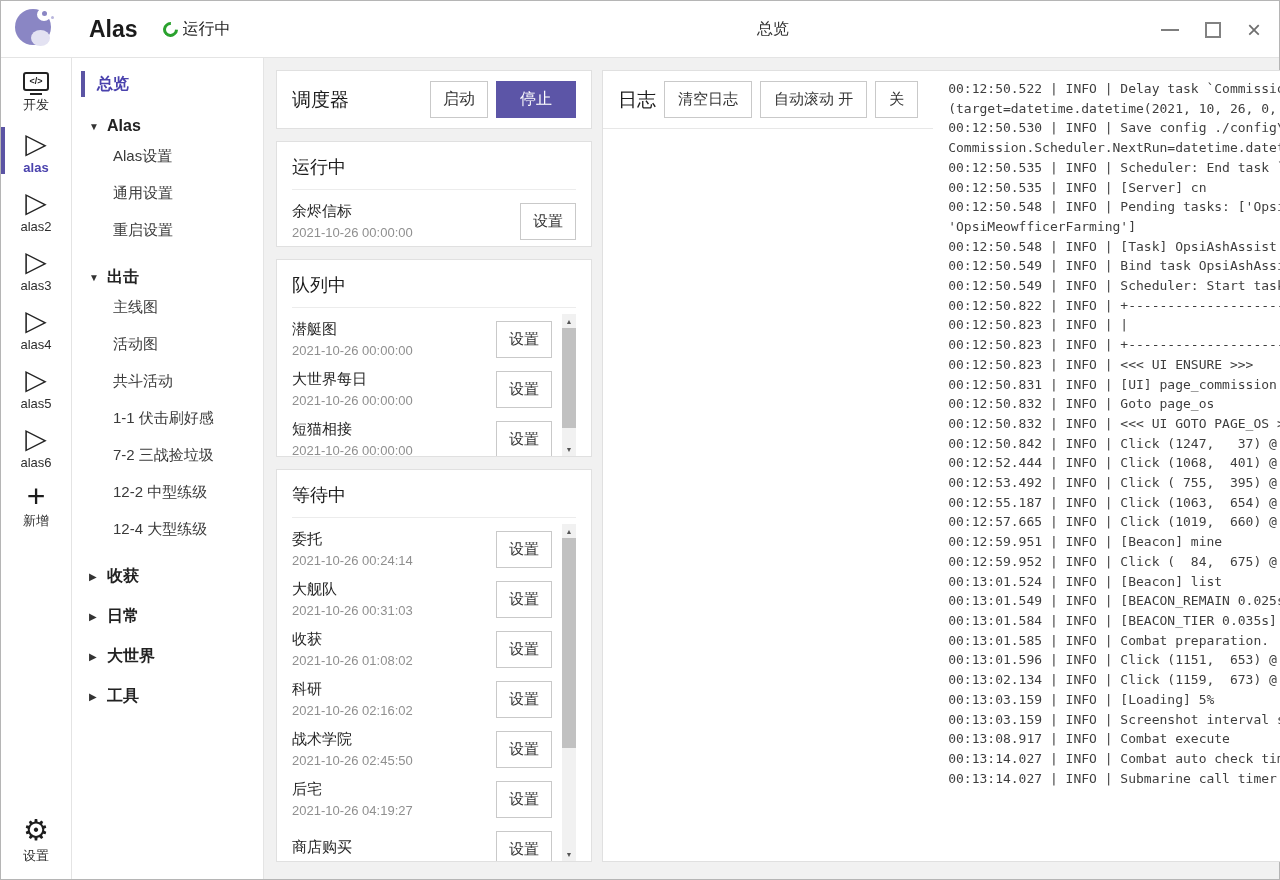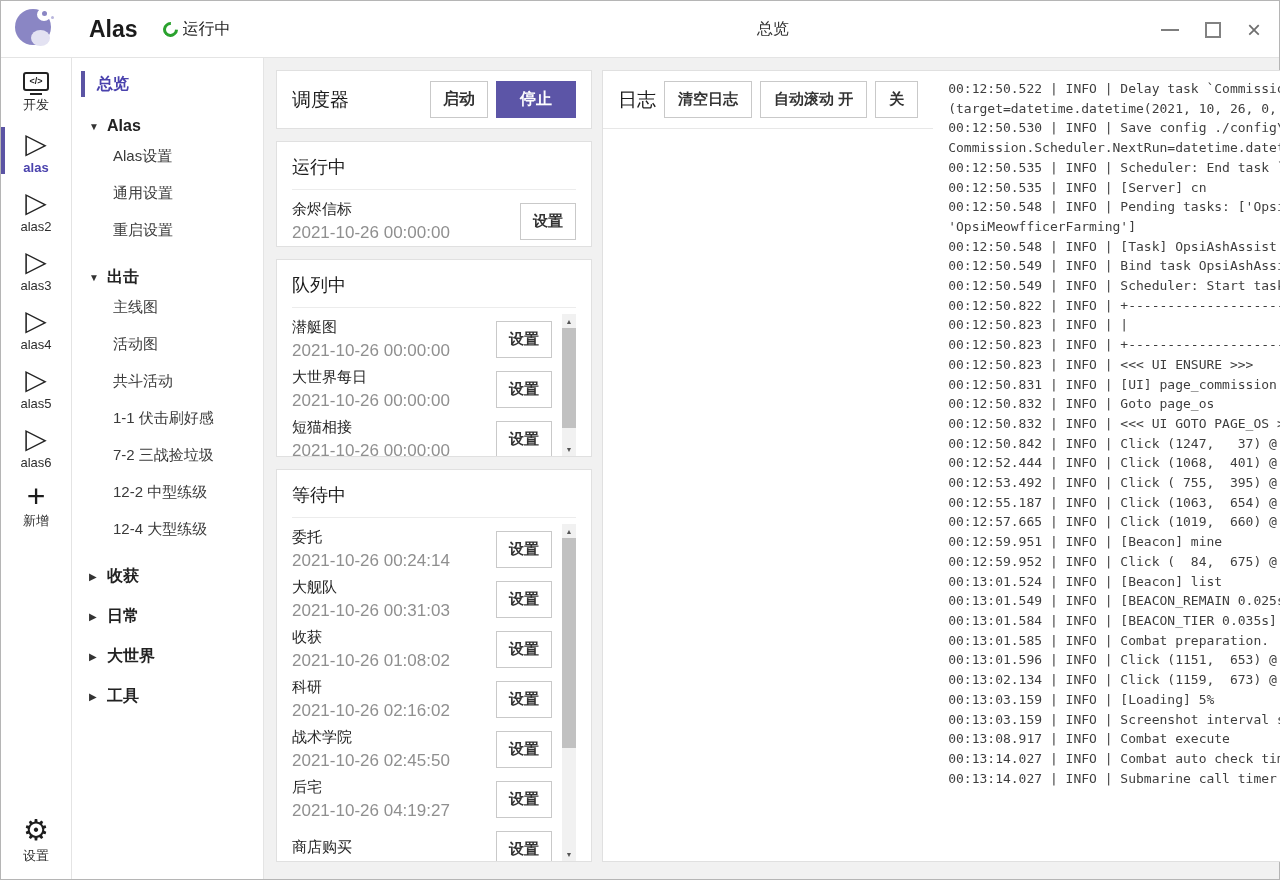--- a/index.html
+++ b/index.html
@@ -75,37 +75,37 @@
   .main { flex:1; min-width:0; background:#f1f1f1; padding:12px 12px 17px 12px;
     display:flex; gap:10px; }
   .panel { background:#fff; border:1px solid #e0e0e0; }
 
   .col-sched { width:316px; min-width:316px; display:flex; flex-direction:column; gap:12px; }
   .sched-header { height:59px; min-height:59px; display:flex; align-items:center;
     padding:0 15px; }
   .sched-title { font-size:19px; color:#1c1c1c; flex:1; }
   .btn { border:1px solid #c9c9c9; background:#fff; font-size:16px; color:#333;
     display:flex; align-items:center; justify-content:center; cursor:pointer;
-    font-family:inherit;font-weight:bold; }
+    font-family:inherit; }
   .btn-start { width:58px; height:37px; }
   .btn-stop { width:80px; height:37px; background:#5c55a7; color:#fff;
     border:none; margin-left:8px; }
 
   .card { padding:13px 15px 0 15px; display:flex; flex-direction:column; overflow:hidden; }
   .card-running { height:106px; min-height:106px; }
   .card-pending { height:198px; min-height:198px; }
   .card-waiting { flex:1; }
   .card-title { font-size:18px; color:#1c1c1c; padding-bottom:10px; }
   .divider { height:1px; background:#ececec; }
   .task-list { flex:1; overflow:hidden; position:relative; margin-top:6px; }
   .task-list.scrollable { padding-right:24px; }
   .task-row { height:50px; display:flex; align-items:center; justify-content:space-between; }
   .task-info { display:flex; flex-direction:column; }
   .task-name { font-size:15px; color:#262626; }
-  .task-time { font-size:17px; color:#8f8f8f; margin-top:4px;text-align:right; }
+  .task-time { font-size:13px; color:#8f8f8f; margin-top:4px;text-align:right; }
   .btn-setting { width:56px; height:37px; font-size:15px; }
 
   .scrollbar { position:absolute; right:0; top:0; bottom:0; width:14px; background:#f1f1f1; }
   .sb-btn { position:absolute; left:0; right:0; height:14px; display:flex;
     align-items:center; justify-content:center; font-size:7px; color:#555; cursor:pointer; }
   .sb-up { top:0; }
   .sb-down { bottom:0; }
   .sb-thumb { position:absolute; left:0; width:14px; background:#c1c1c1; cursor:pointer; }
   .thumb-pending { top:14px; height:100px; }
   .thumb-waiting { top:14px; height:210px; }

